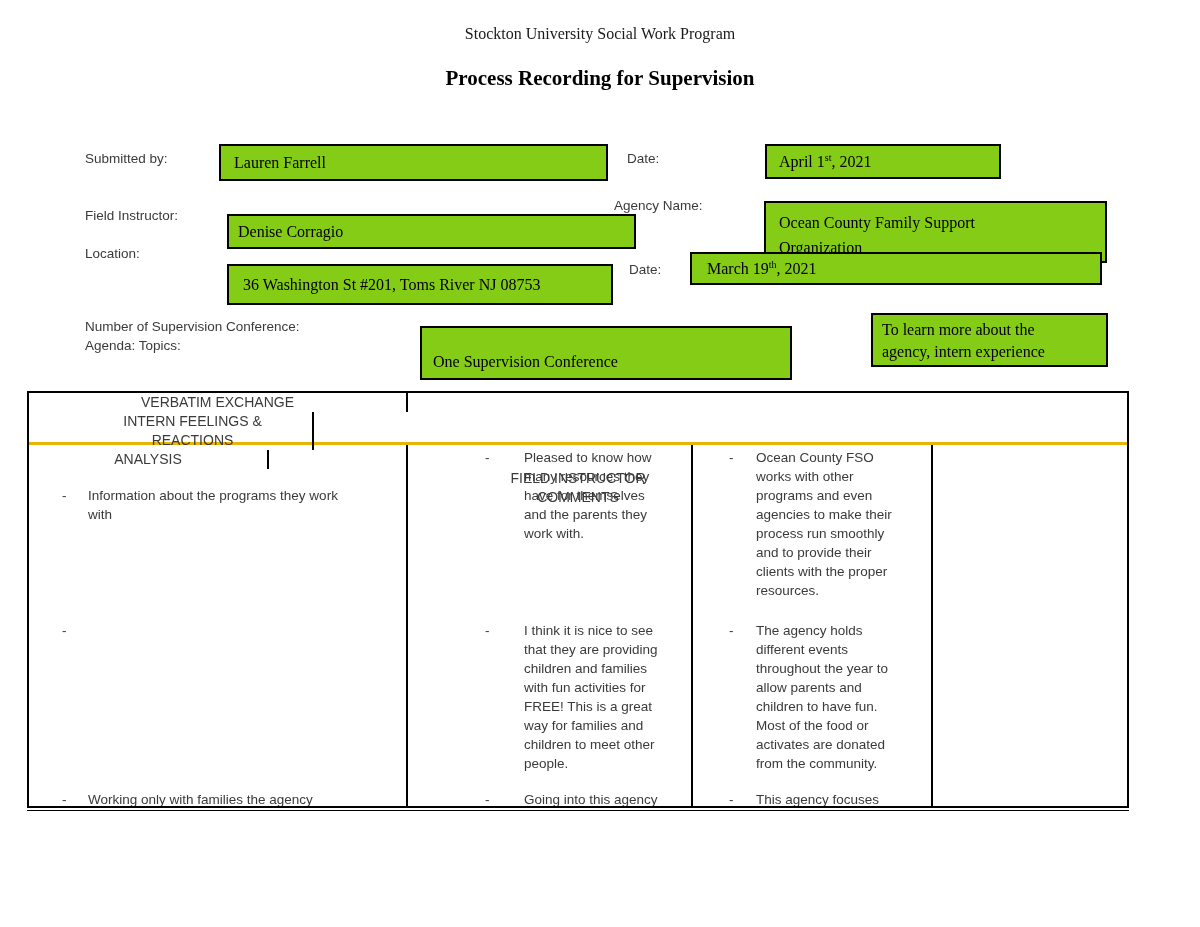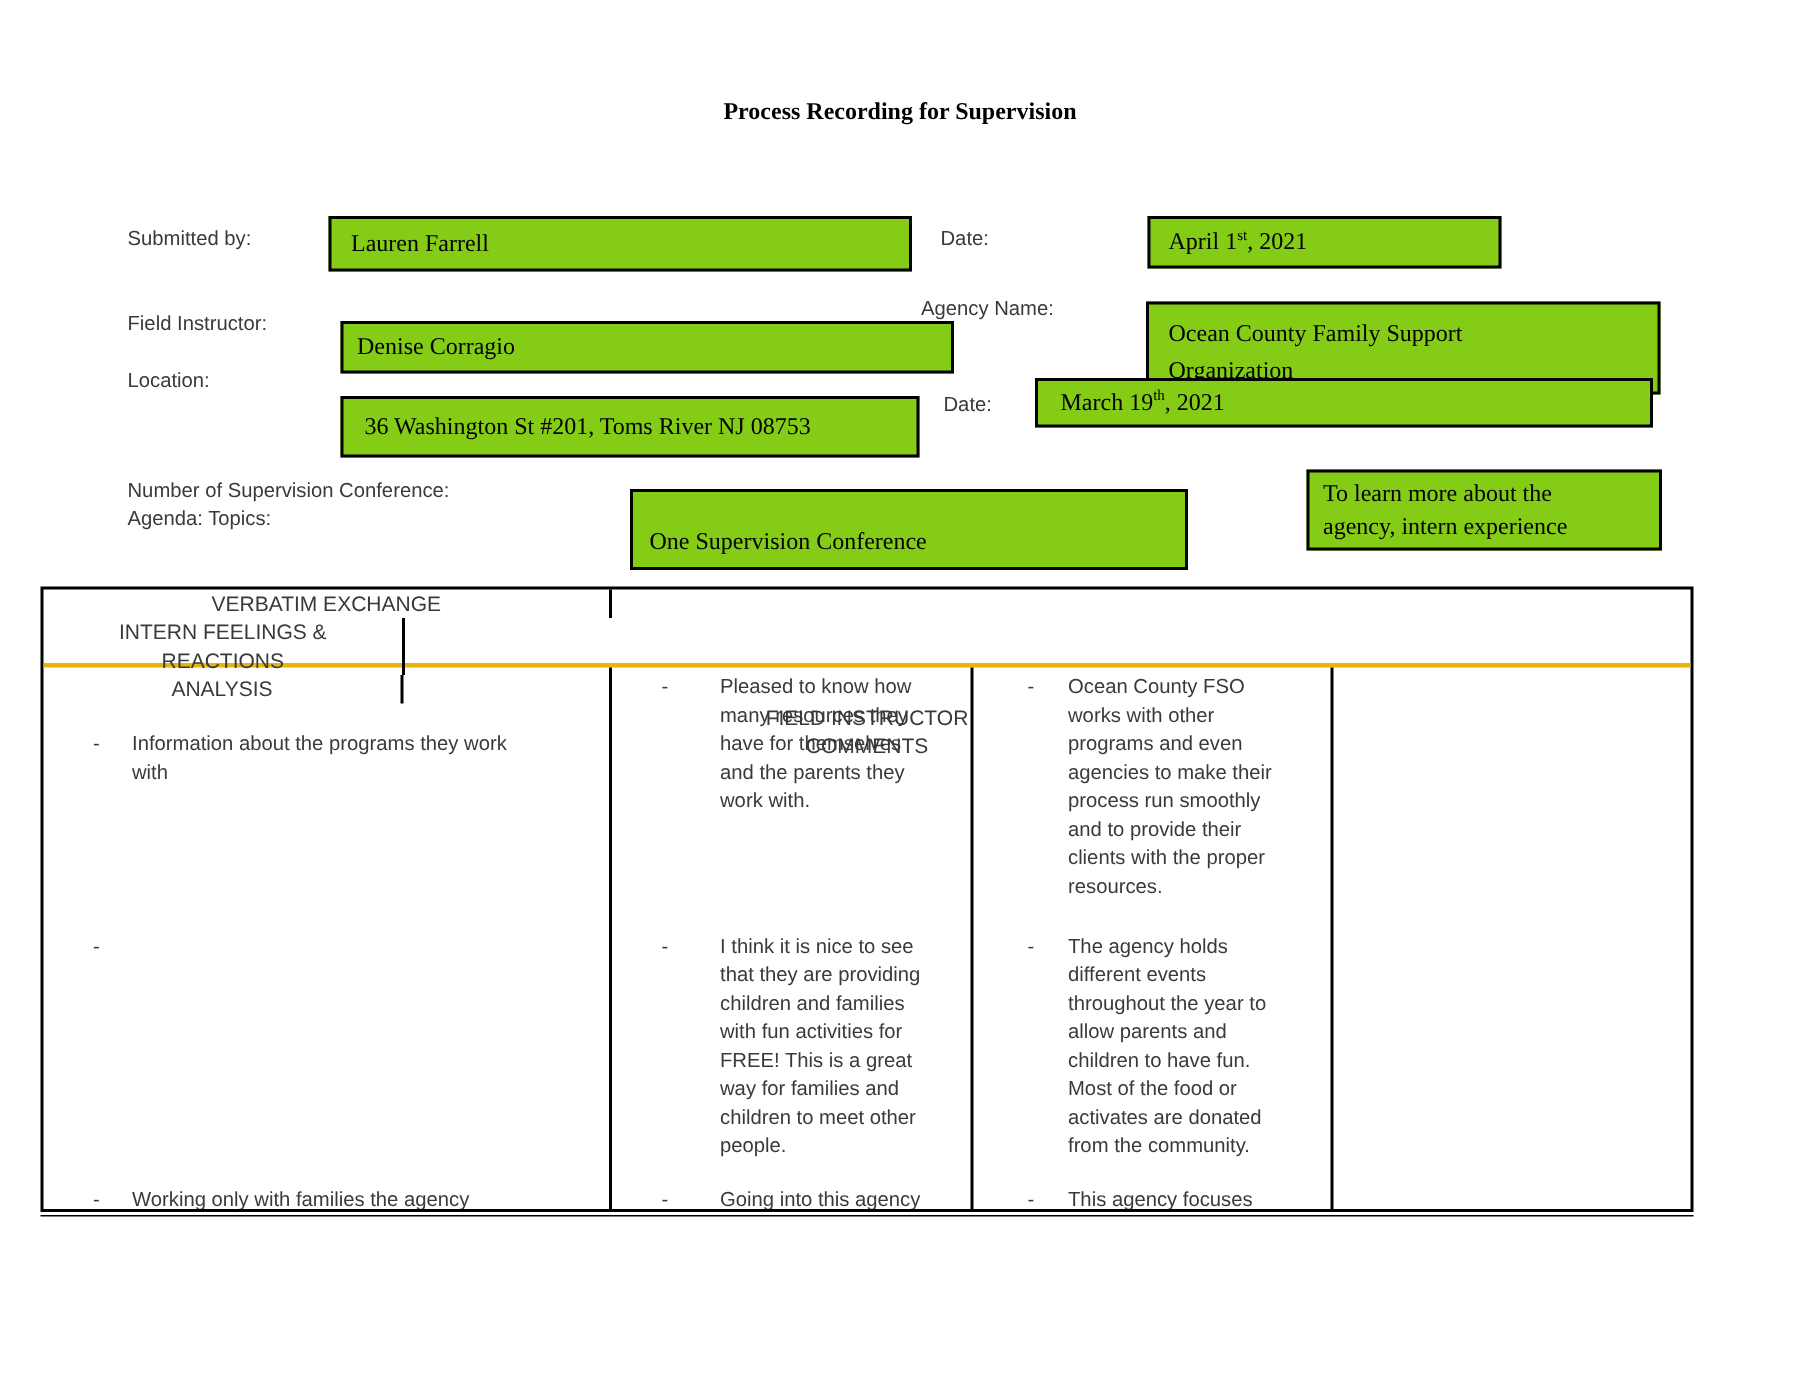--- a/index.html
+++ b/index.html
@@ -6,21 +6,21 @@
   .page {
     position:relative; width:1200px; height:927px; background:#ffffff;
     font-family:"Liberation Sans", sans-serif; overflow:hidden;
   }
   .title1 {
     position:absolute; top:25px; left:0; width:1200px; text-align:center;
     font-family:"Liberation Serif", serif; font-size:16px; color:#1a1a1a;
   }
   .title2 {
     position:absolute; top:66px; left:0; width:1200px; text-align:center;
-    font-family:"Liberation Serif", serif; font-size:16px; font-weight:bold; color:#000;
+    font-family:"Liberation Serif", serif; font-size:21px; font-weight:bold; color:#000;
   }
   .lbl {
     position:absolute; font-size:13.5px; color:#3a3a3a; line-height:19px; white-space:pre;
   }
   .fbox {
     position:absolute; box-sizing:border-box; border:2px solid #000; background:#84cc16;
     font-family:"Liberation Serif", serif; font-size:16px; color:#000;
     display:flex; align-items:center;
   }
   .fbox .val { display:block; }
@@ -33,39 +33,40 @@
     box-sizing:border-box; border:2px solid #000; display:flex; flex-direction:column;
   }
   .thead { display:flex; height:52px; box-sizing:border-box; border-bottom:3px solid #eab308;flex-direction:column; }
   .th {
     box-sizing:border-box; display:flex; align-items:center; justify-content:center;
     text-align:center; font-size:14px; color:#3a3a3a; line-height:19px; white-space:pre-line;
   }
   .trow { flex:1; display:flex; min-height:0; }
   .td { box-sizing:border-box; position:relative; overflow:hidden; }
   .c1 { width:379px; border-right:2px solid #000; }
-  .c2 { width:241px; border-right:2px solid #000; }
+  .c2 { width:241px; border-right:2px solid #000;margin-left:44px; }
   .c3 { width:240px; border-right:2px solid #000; }
   .c4 { flex:1; }
   .bullet {
     position:absolute; left:0; display:flex; align-items:flex-start;
     font-size:13.5px; color:#3a3a3a; line-height:19px;
   }
   .dash { flex:none; }
   .td.c1 .dash { margin-left:33px; width:26px; }
   .td.c2 .dash { margin-left:33px; width:39px; }
   .td.c3 .dash { margin-left:36px; width:27px; }
   .btext { white-space:pre-line; }
   .tline { position:absolute; left:27px; top:810px; width:1102px; height:1px; background:#000; }
 </style>
 </head>
 <body>
 
 <div class="page">
 
+  <div class="title1">Stockton University Social Work Program</div>
   <div class="title2">Process Recording for Supervision</div>
 
   <div class="lbl" style="left:85px;top:149px">Submitted by:</div>
   <div class="lbl" style="left:627px;top:149px">Date:</div>
   <div class="lbl" style="left:85px;top:206px">Field Instructor:</div>
   <div class="lbl" style="left:614px;top:196px">Agency Name:</div>
   <div class="lbl" style="left:85px;top:244px">Location:</div>
   <div class="lbl" style="left:629px;top:260px">Date:</div>
   <div class="lbl" style="left:85px;top:317px">Number of Supervision Conference:</div>
   <div class="lbl" style="left:85px;top:336px">Agenda: Topics:</div>

